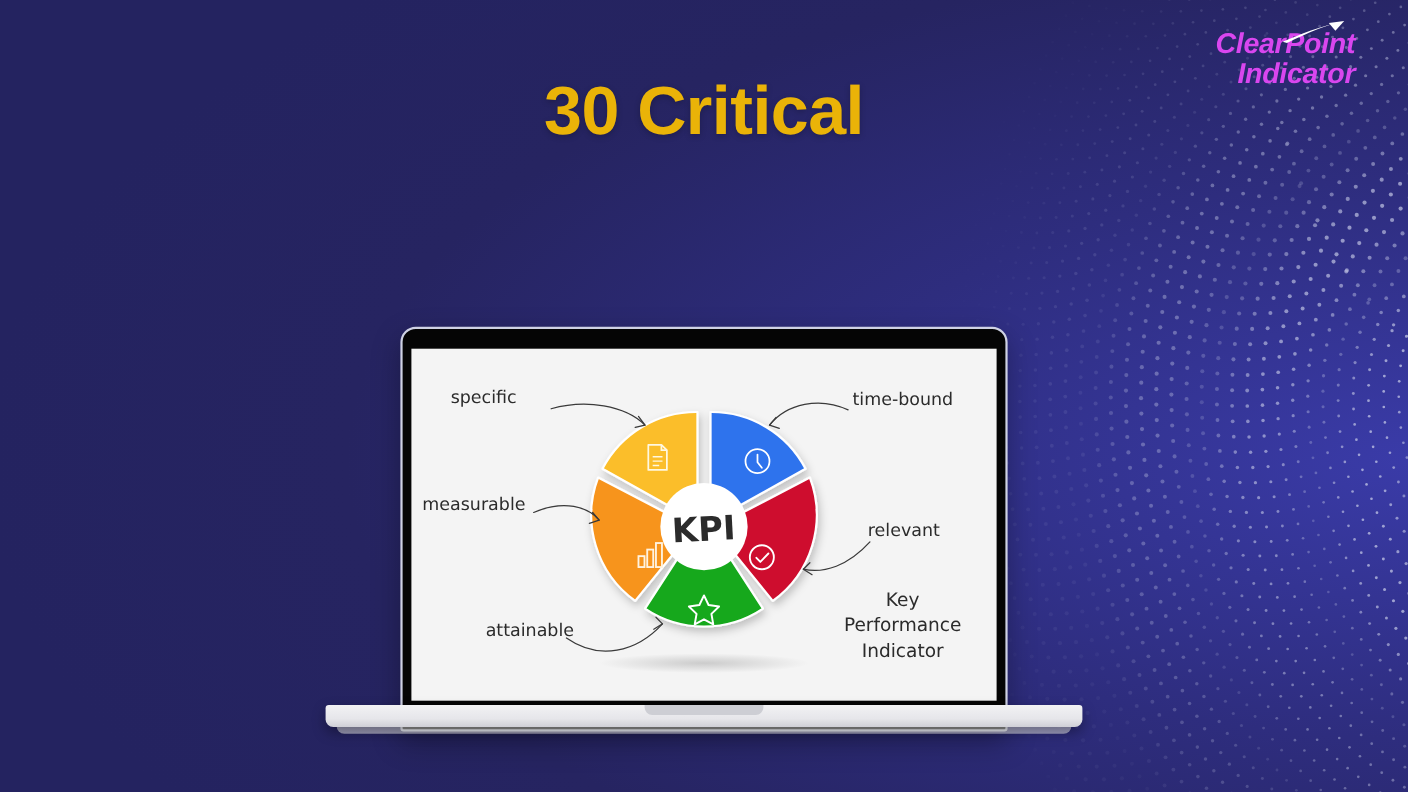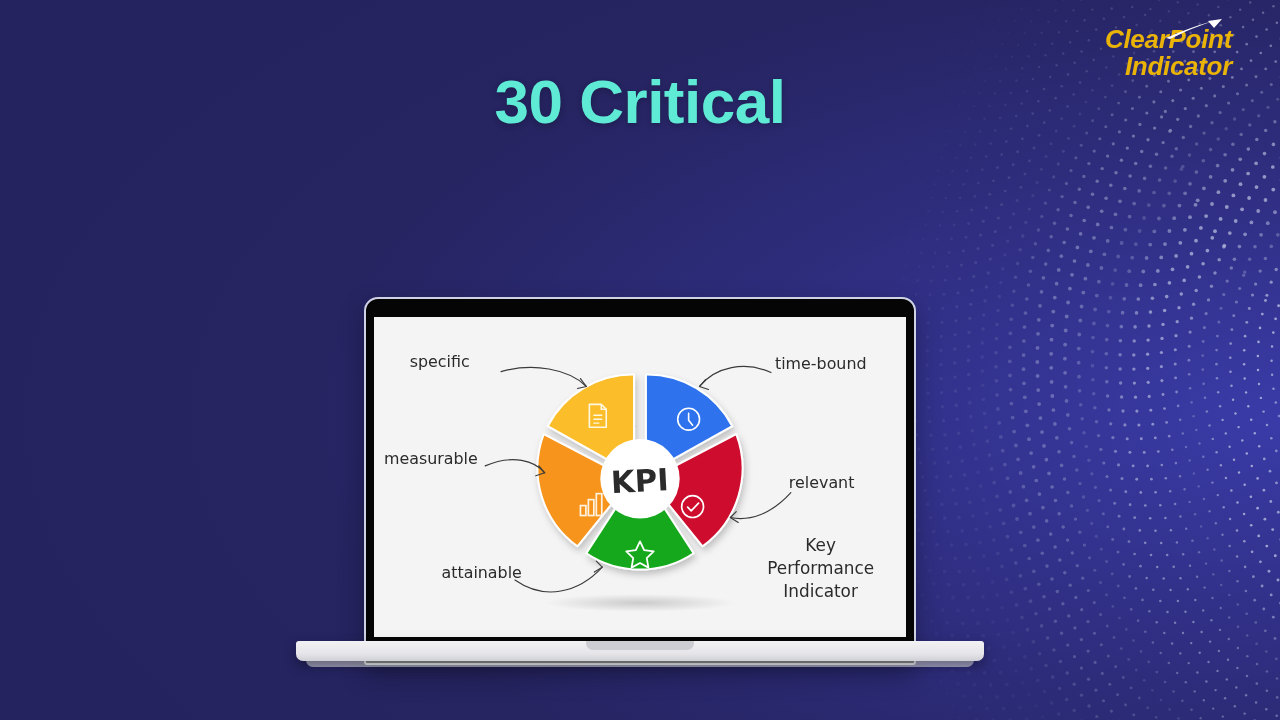--- a/index.html
+++ b/index.html
@@ -20,32 +20,32 @@
   .dots {
     position:absolute; right:0; top:0; width:460px; height:720px;
     opacity:.95;
     -webkit-mask-image: radial-gradient(120% 95% at 118% 52%, rgba(0,0,0,1) 0%, rgba(0,0,0,.95) 30%, rgba(0,0,0,.55) 55%, rgba(0,0,0,.12) 76%, rgba(0,0,0,0) 92%);
             mask-image: radial-gradient(120% 95% at 118% 52%, rgba(0,0,0,1) 0%, rgba(0,0,0,.95) 30%, rgba(0,0,0,.55) 55%, rgba(0,0,0,.12) 76%, rgba(0,0,0,0) 92%);
   }
 
   
   .logo {
     position:absolute; right:48px; top:26px;
-    width:180px; text-align:right; color:#eab308;
+    width:180px; text-align:right; color:#d946ef;
     font-style:italic; font-weight:bold;
     line-height:1.02; letter-spacing:-.3px;
   }
   .logo .l1 { font-size:26px; display:block; }
   .logo .l2 { font-size:26px; display:block; }
   .logo .swoosh { position:absolute; right:6px; top:-8px; }
 
   
   .title {
     position:absolute; left:0; right:0; top:62px;
-    text-align:center; color:#5eead4;
+    text-align:center; color:#eab308;
     font-weight:bold;
     font-stretch:condensed;
     letter-spacing:-0.5px;
     text-shadow:0 2px 6px rgba(0,0,0,.22);
   }
   .title .line1 { display:block; font-size:62px; line-height:1.28; }
   .title .line2 { display:block; font-size:62px; line-height:1.28; }
 
   
   .laptop { position:absolute; left:296px; top:297px; width:688px; height:390px; }

